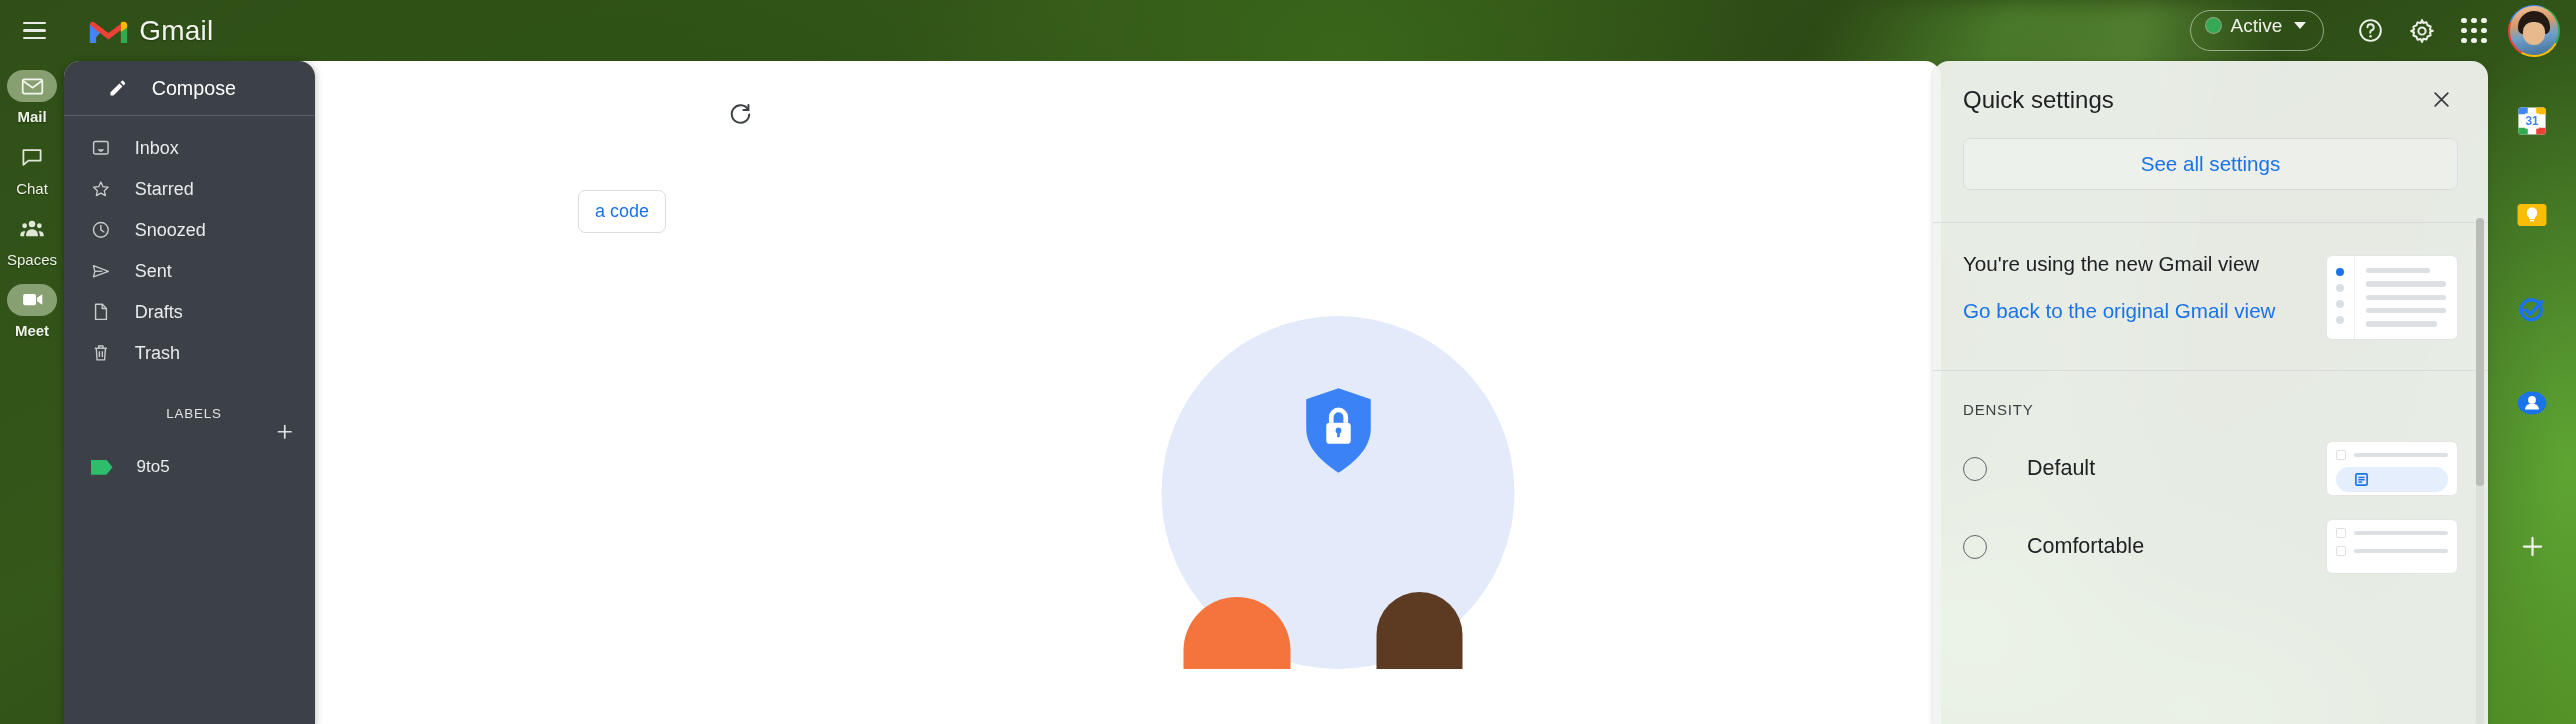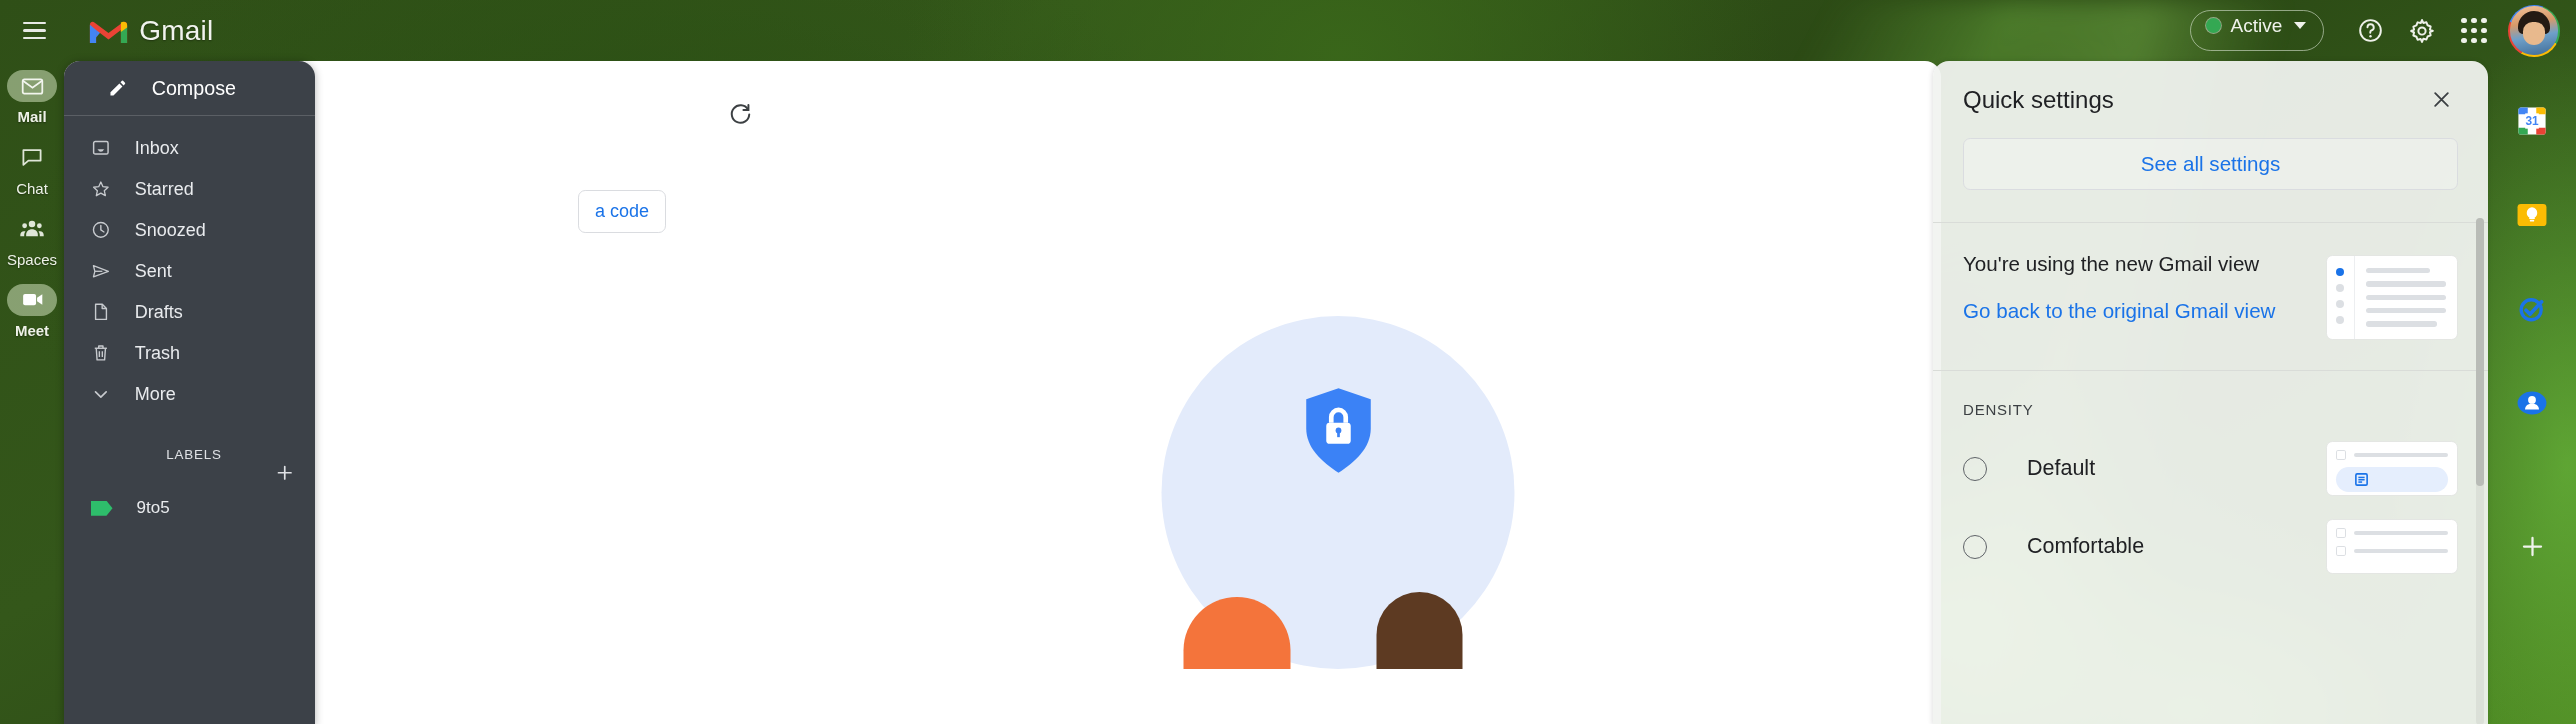--- a/index.html
+++ b/index.html
@@ -449,28 +449,20 @@
         <svg width="19.7" height="19.7" viewBox="0 0 24 24" fill="none" stroke="#c7cace" stroke-width="1.7" stroke-linejoin="round">
           <path d="M4.6 6.4h14.8"></path>
           <path d="M6.4 6.4 7.4 20.6h9.2l1-14.2"></path>
           <path d="M9.4 6.3V3.6h5.2v2.7"></path>
           <path d="M10.2 10v7M13.8 10v7"></path>
         </svg>
       </span>
       <span class="nav-label">Trash</span>
     </div>
 
-    <div class="nav-item" style="height:41px">
-      <span class="nav-icon">
-        <svg width="20.6" height="20.6" viewBox="0 0 24 24" fill="none" stroke="#c7cace" stroke-width="2" stroke-linecap="round" stroke-linejoin="round">
-          <path d="M5.5 9 12 15.4 18.5 9"></path>
-        </svg>
-      </span>
-      <span class="nav-label">More</span>
-    </div>
   </div>
 
   <div class="labels-head">
     <span class="labels-title">LABELS</span>
     <span class="labels-plus">
       <svg width="21.5" height="21.5" viewBox="0 0 24 24" fill="none" stroke="#dfe1e5" stroke-width="1.9" stroke-linecap="round">
         <path d="M12 5v14M5 12h14"></path>
       </svg>
     </span>
   </div>

